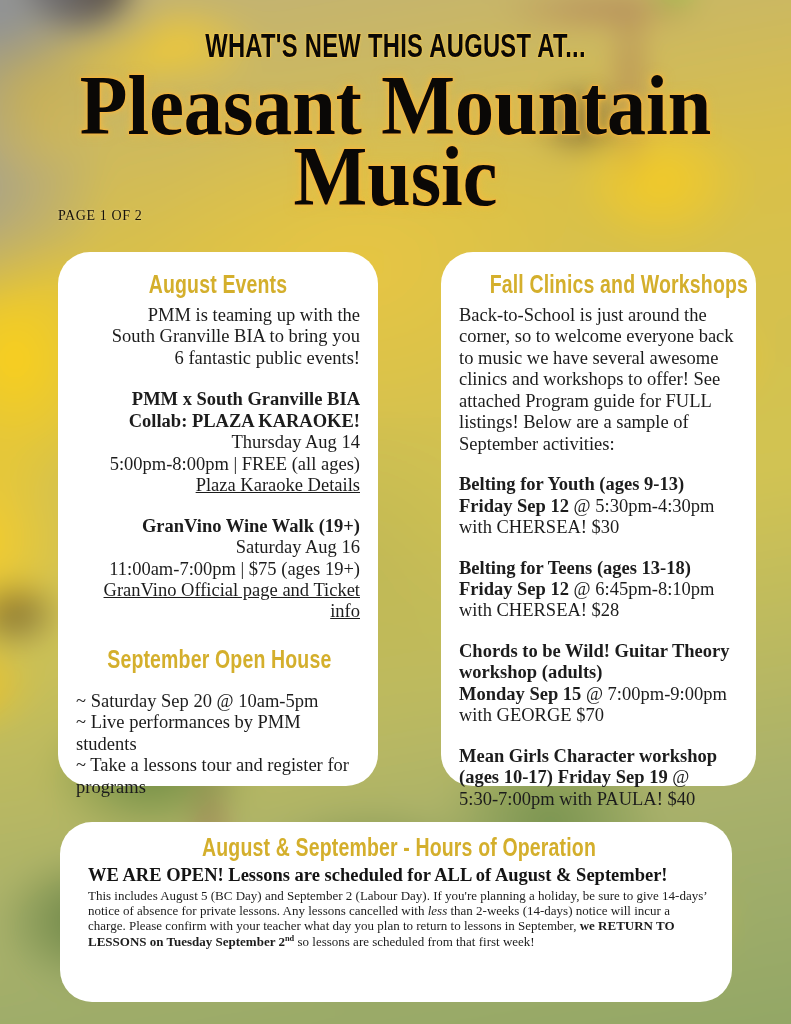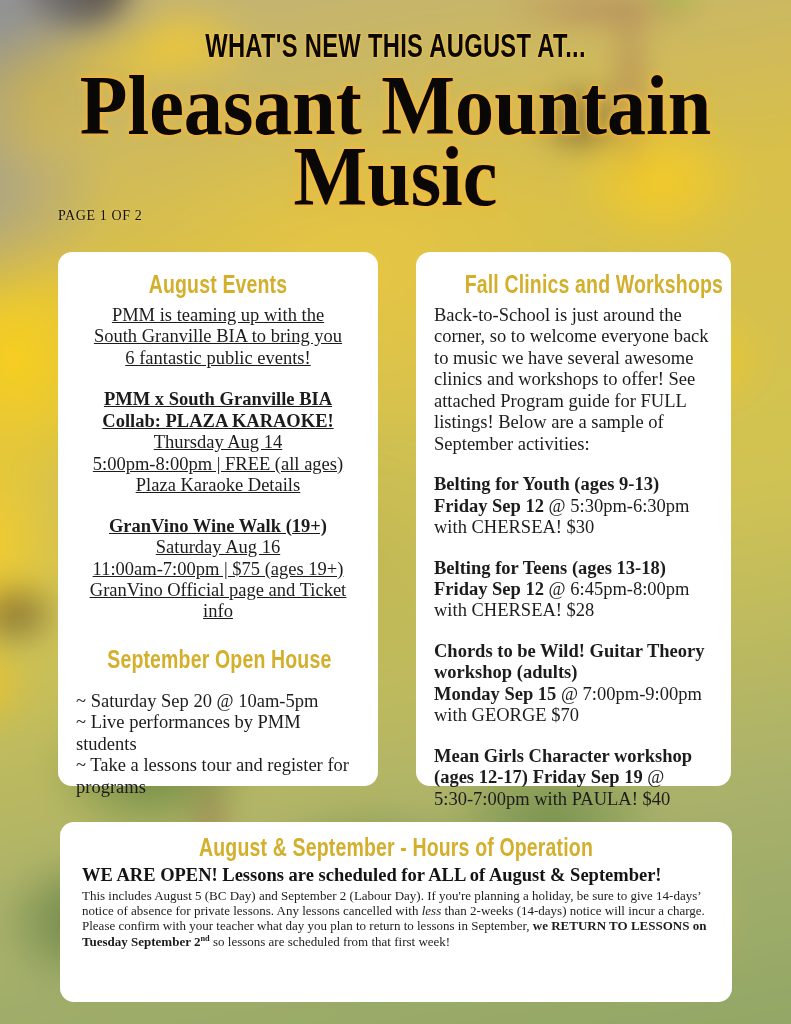--- a/index.html
+++ b/index.html
@@ -118,43 +118,43 @@
     font-size: 14px;
     letter-spacing: 0.6px;
     color: #15110c;
     text-shadow: 0 0 3px rgba(255,230,160,0.55);
   }
 
   
   .card {
     position: absolute;
     background: #ffffff;
-    border-radius: 14px;
+    border-radius: 32px;
     z-index: 2;
     padding: 12px 18px 14px 18px;
   }
 
   #card-august  { left: 58px;  top: 252px; width: 320px; height: 534px; }
-  #card-fall    { left: 416px; top: 252px; width: 315px; height: 534px; }
-  #card-hours   { left: 60px;  top: 822px; width: 672px; height: 180px; padding: 8px 22px 14px 22px; }
+  #card-fall    { left: 441px; top: 252px; width: 315px; height: 534px; }
+  #card-hours   { left: 60px;  top: 822px; width: 672px; height: 180px; padding: 8px 22px 14px 28px; }
 
   .card-heading {
     text-align: center;
     font-family: "Liberation Sans", sans-serif;
     font-weight: bold;
     font-size: 25px;
     color: #d4af2c;
     transform: scaleX(0.78);
     letter-spacing: 0.2px;
     margin: 6px 0 6px 0;
     white-space: nowrap;
   }
   #card-hours .card-heading { font-size: 25px; margin: 3px 0 3px 0; }
 
-  .center { text-align: center; text-decoration: underline; }
+  .center { text-align: right; }
   .left   { text-align: left; }
 
   .body-text {
     font-family: "Liberation Serif", serif;
     font-size: 18.5px;
     line-height: 1.16;
     color: #1c1c1c;
   }
 
   .intro { margin-bottom: 20px; }
@@ -254,38 +254,38 @@
   </div>
 
   <div class="card" id="card-fall">
 
     <div class="card-heading">Fall Clinics and Workshops</div>
 
     <div class="body-text left ws-intro">Back-to-School is just around the corner, so to welcome everyone back to music we have several awesome clinics and workshops to offer! See attached Program guide for FULL listings! Below are a sample of September activities:</div>
 
     <div class="body-text left ws-block">
       <span class="ws-name">Belting for Youth (ages 9-13)</span><br>
-      <span class="ws-when-b">Friday Sep 12</span><span> @ 5:30pm-6:30pm</span><br>
+      <span class="ws-when-b">Friday Sep 12</span><span> @ 5:30pm-4:30pm</span><br>
       <span>with CHERSEA! $30</span>
     </div>
 
     <div class="body-text left ws-block">
       <span class="ws-name">Belting for Teens (ages 13-18)</span><br>
-      <span class="ws-when-b">Friday Sep 12</span><span> @ 6:45pm-8:00pm</span><br>
+      <span class="ws-when-b">Friday Sep 12</span><span> @ 6:45pm-8:10pm</span><br>
       <span>with CHERSEA! $28</span>
     </div>
 
     <div class="body-text left ws-block">
       <span class="ws-name">Chords to be Wild! Guitar Theory workshop (adults)</span><br>
       <span class="ws-when-b">Monday Sep 15</span><span> @ 7:00pm-9:00pm</span><br>
       <span>with GEORGE $70</span>
     </div>
 
     <div class="body-text left ws-block">
-      <span class="ws-name">Mean Girls Character workshop (ages 12-17)</span>
+      <span class="ws-name">Mean Girls Character workshop (ages 10-17)</span>
       <span class="ws-when-b">Friday Sep 19</span><span> @</span><br>
       <span>5:30-7:00pm with PAULA! $40</span>
     </div>
 
   </div>
 
   <div class="card" id="card-hours">
 
     <div class="card-heading">August &amp; September - Hours of Operation</div>
 

